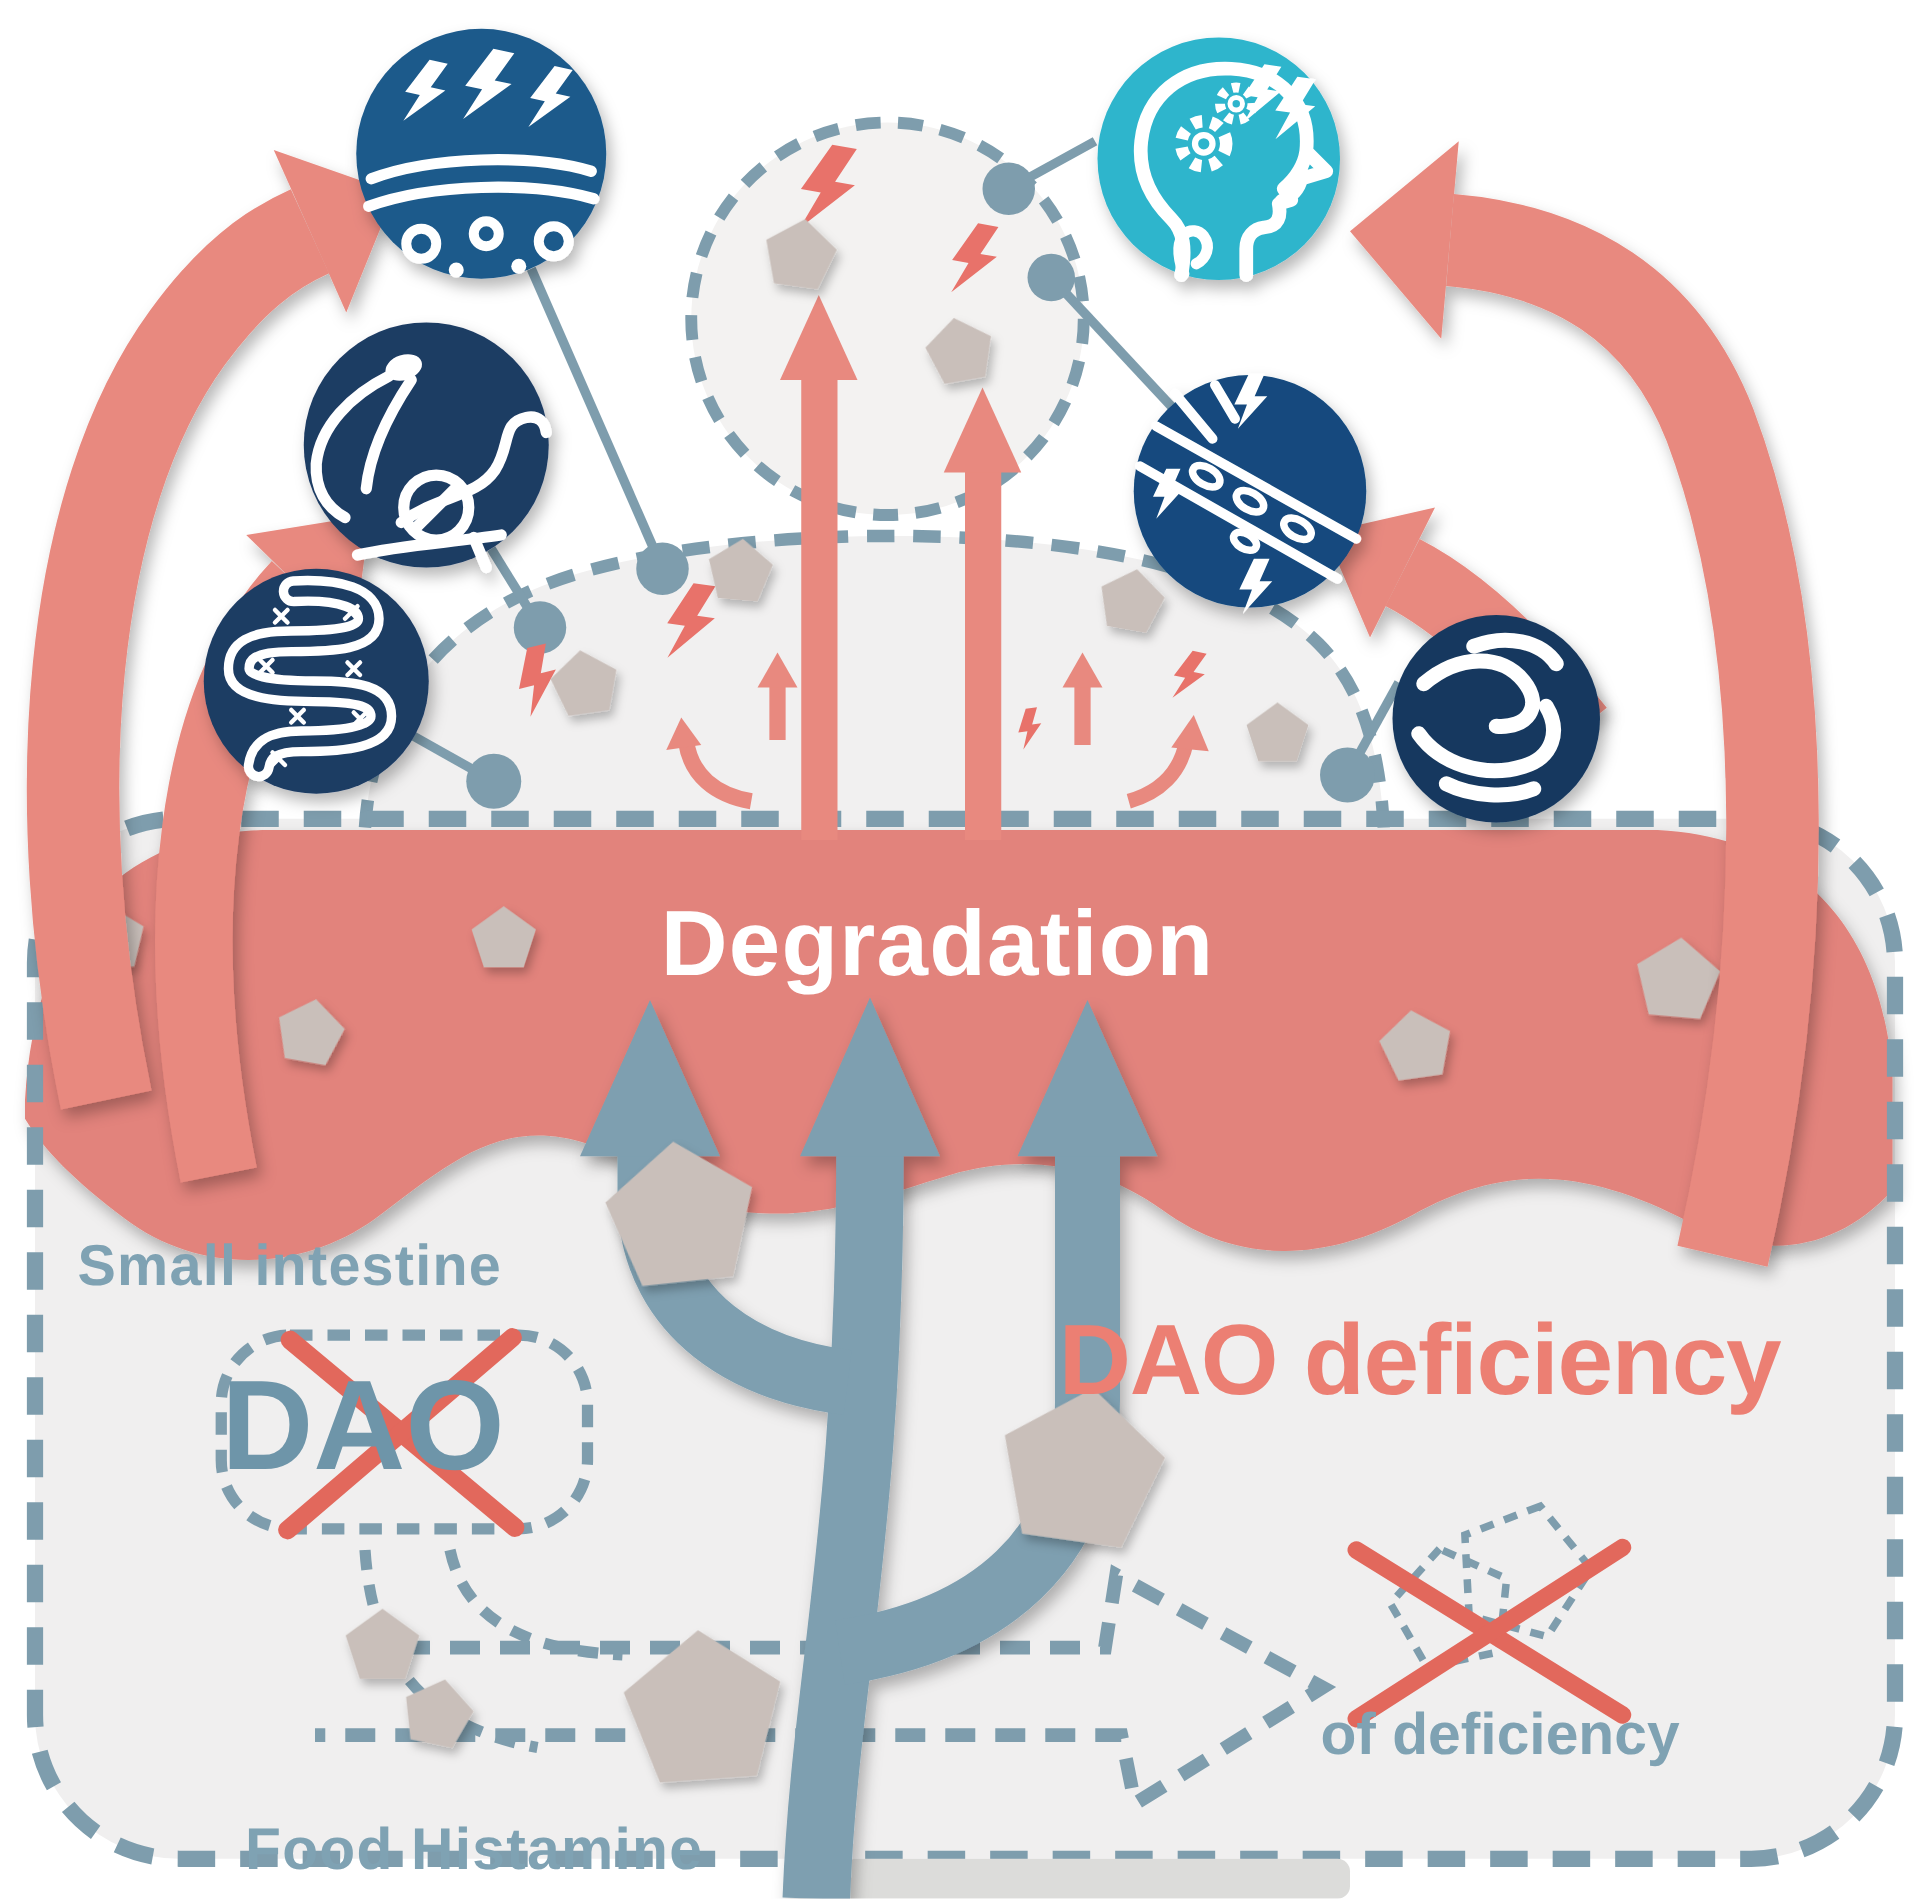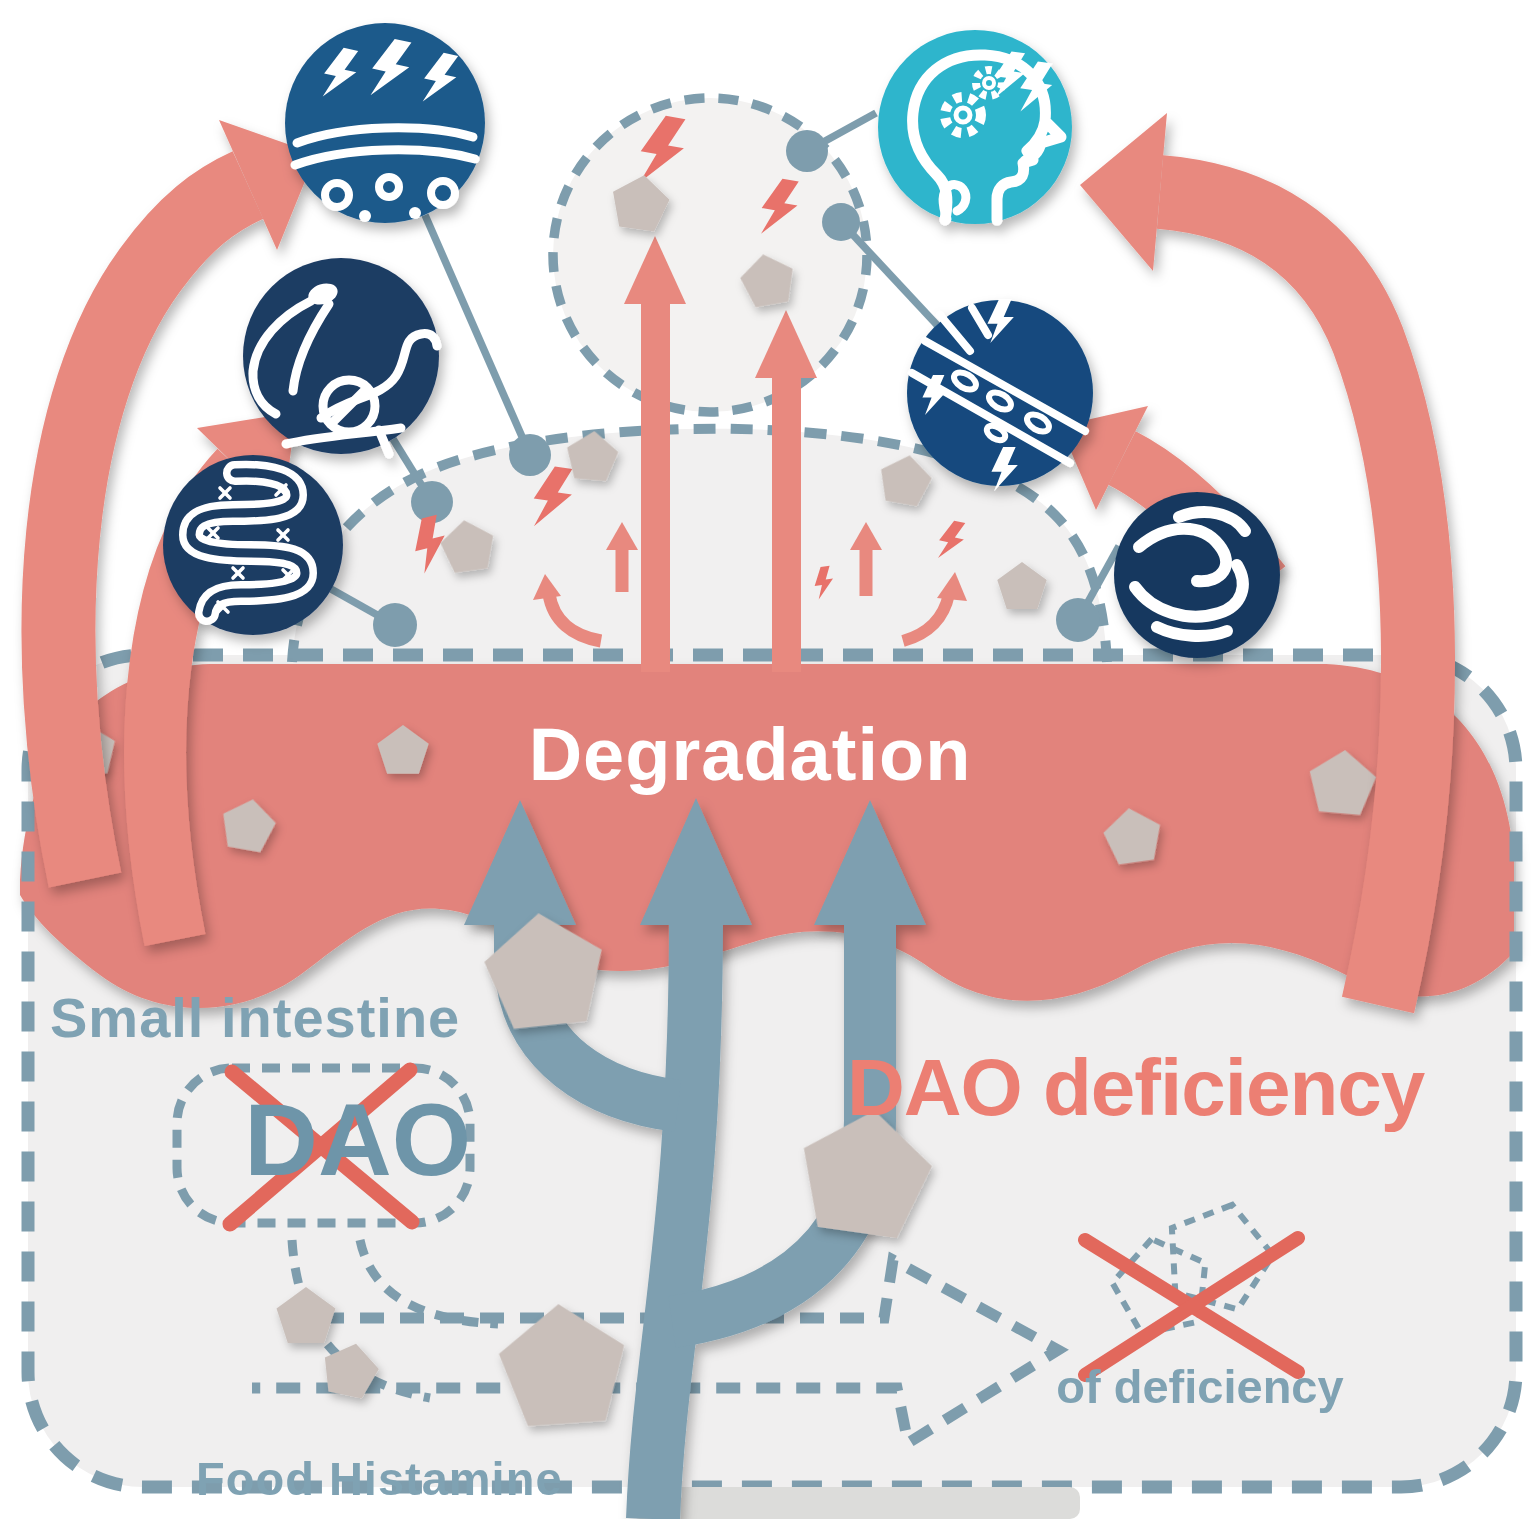--- a/index.html
+++ b/index.html
@@ -2,22 +2,22 @@
 <html style="--salmon: #E2837B; --salmonarrow: #E8897F; --salmonbolt: #E8726A; --salmontext: #EC7F73; --redcross: #E2685C; --bluegray: #7E9DAD; --trident: #7E9FB0; --bluetext: #7FA2B3; --daotext: #6E95A9; --navy: #1E3C64; --navydeep: #134A7E; --skinblue: #1D5A8B; --knotnavy: #17395F; --teal: #2FB5CC; --pentagon: #C9BFBA; --panel: #F0EFEF; --white: #FFFFFF;"><head>
 <meta charset="utf-8">
 <style>
   html,body{margin:0;padding:0;background:#fff;}
   #canvas{position:relative;width:1536px;height:1519px;overflow:hidden;background:#fff;
           font-family:"Liberation Sans",sans-serif;}
   #scene{position:absolute;left:0;top:0;}
   .lbl{position:absolute;font-weight:bold;white-space:nowrap;}
   #bloodstream{left:400px;top:712px;width:700px;text-align:center;font-size:74px;
                color:var(--white);letter-spacing:1px;}
-  #small-intestine{left:50px;top:985px;font-size:56px;color:var(--bluetext);letter-spacing:1px;}
-  #dao{left:177px;top:1082px;width:294px;text-align:right;font-size:102px;color:var(--daotext);}
+  #small-intestine{left:62px;top:985px;font-size:46px;color:var(--bluetext);letter-spacing:1px;}
+  #dao{left:177px;top:1082px;width:294px;text-align:left;font-size:102px;color:var(--daotext);}
   #dao-deficiency{left:847px;top:1042px;width:660px;font-size:80px;color:var(--salmontext);letter-spacing:-1px;}
   #degradation{left:1000px;top:1356px;width:400px;text-align:center;font-size:47px;
                color:var(--bluetext);line-height:1.3;white-space:normal;}
   #food-histamine{left:196px;top:1418px;font-size:47px;color:var(--bluetext);letter-spacing:1px;margin-top:33px;}
 </style>
 </head>
 <body>
 
 <div id="canvas">
 

